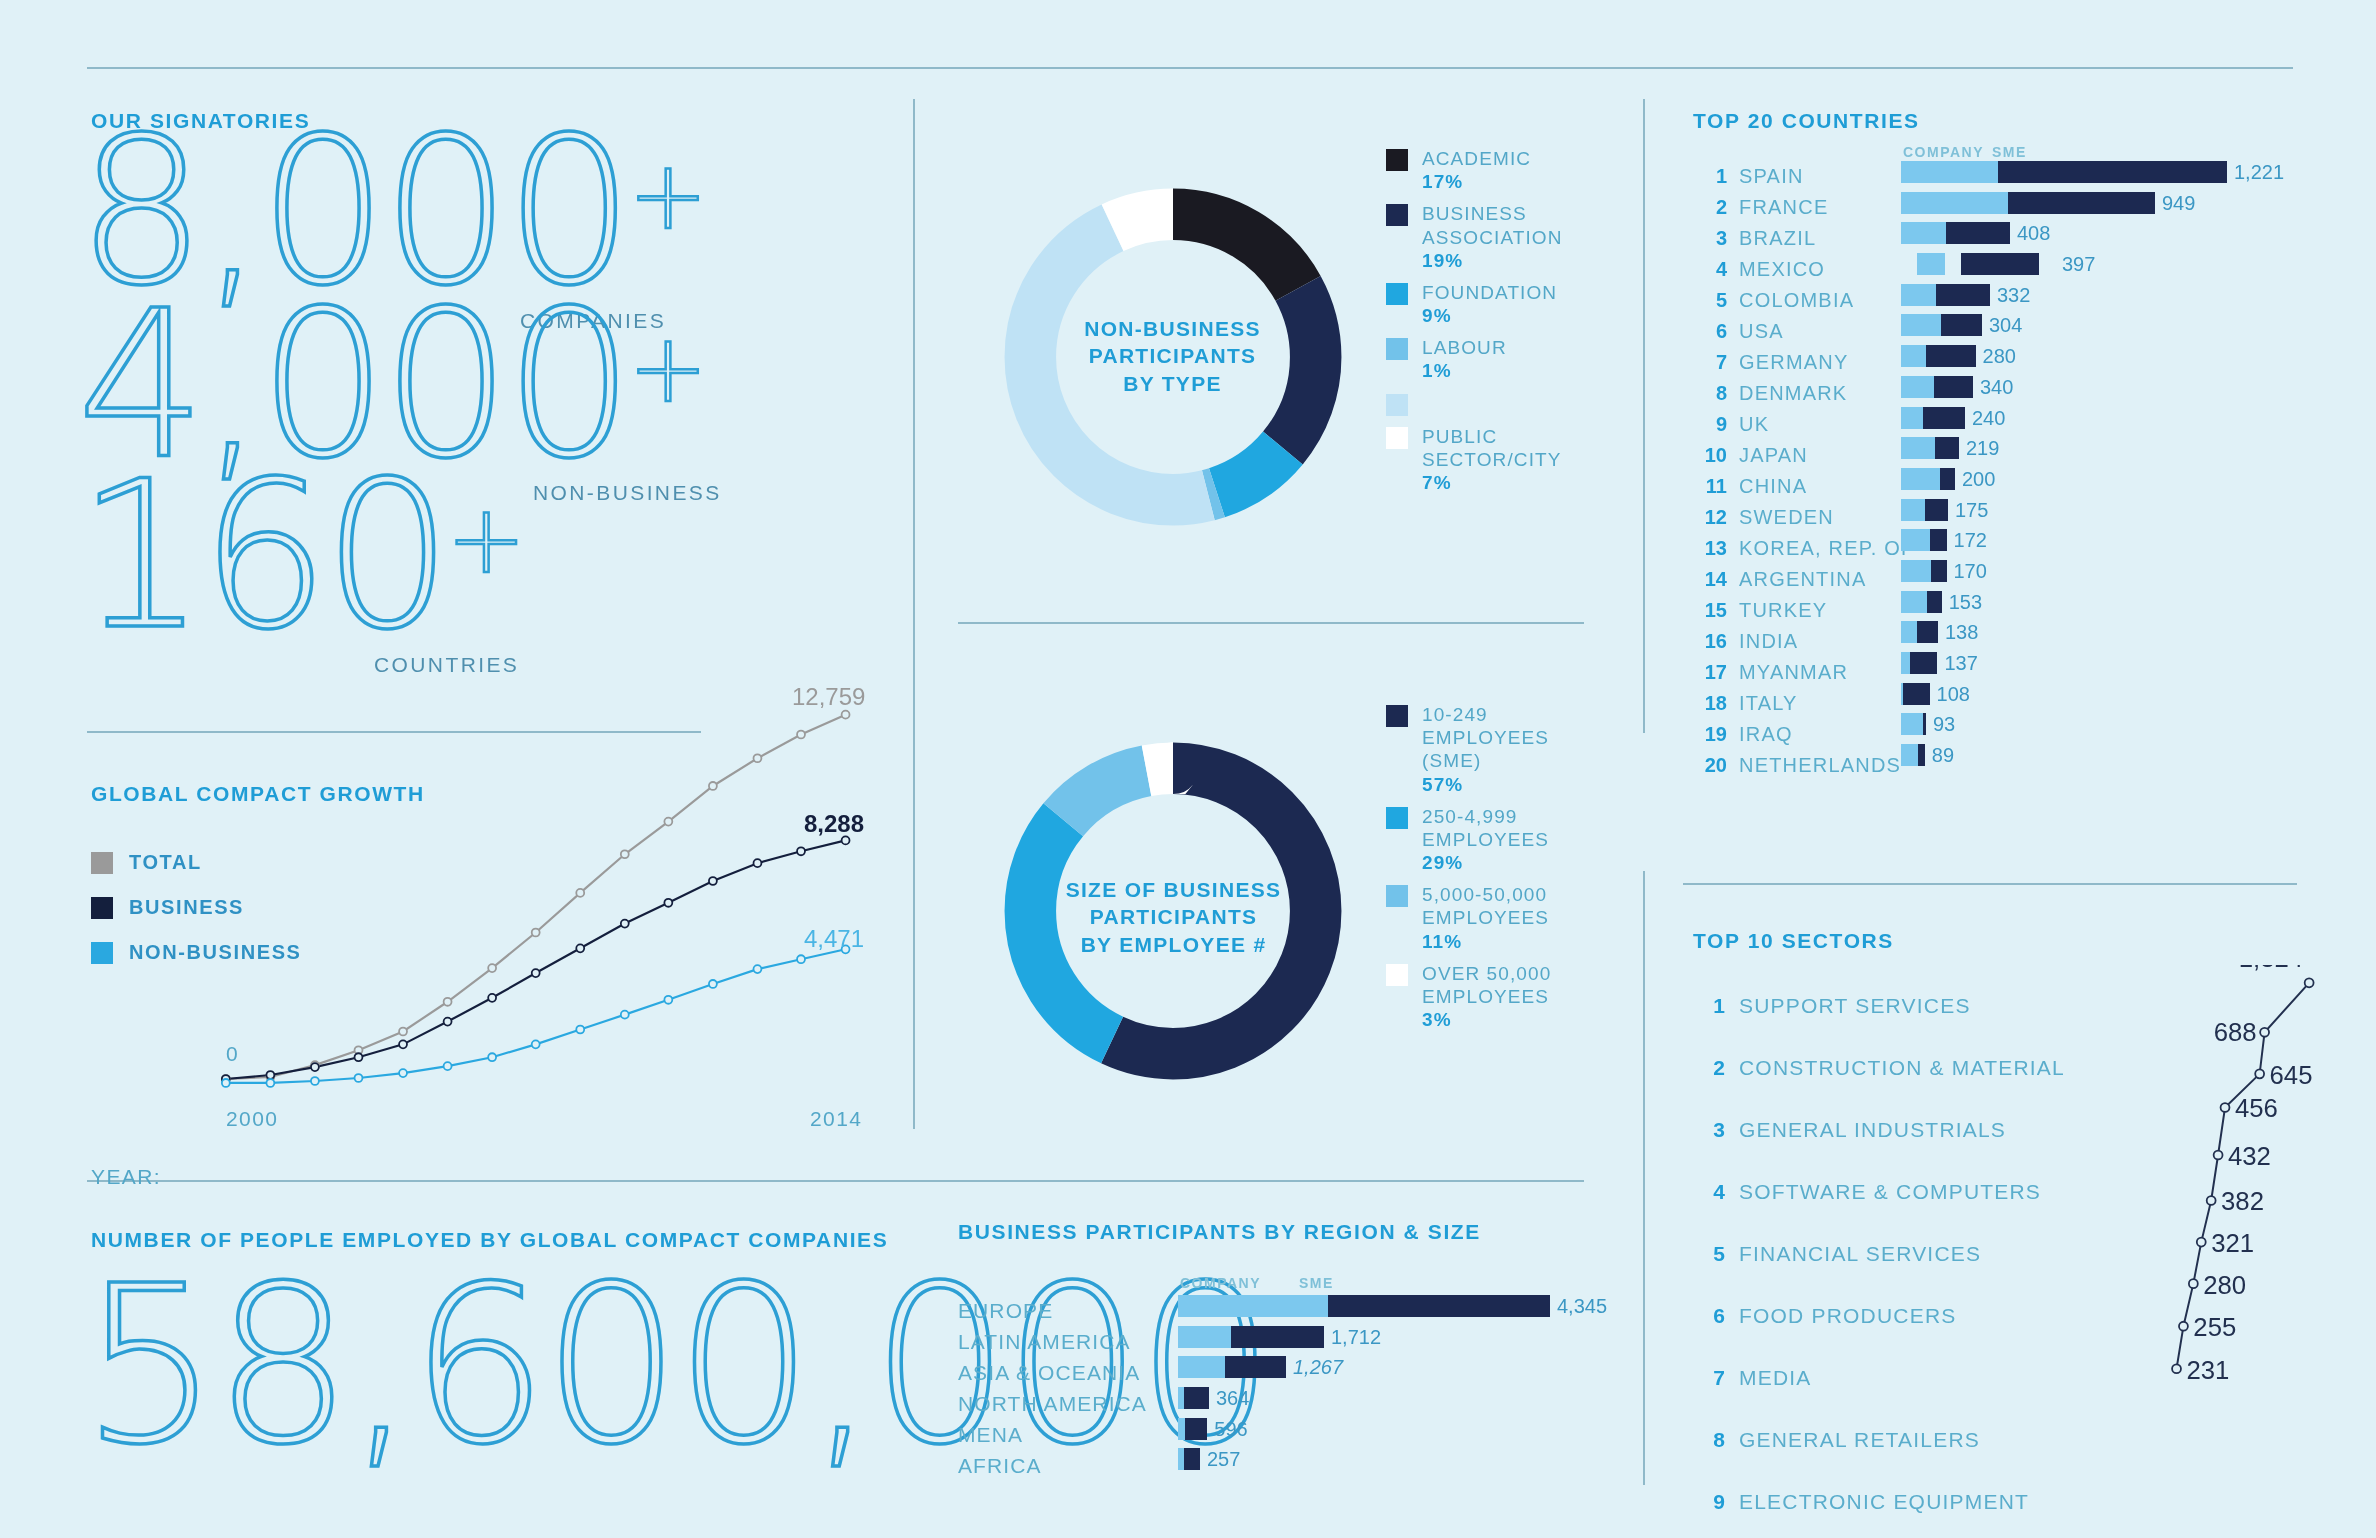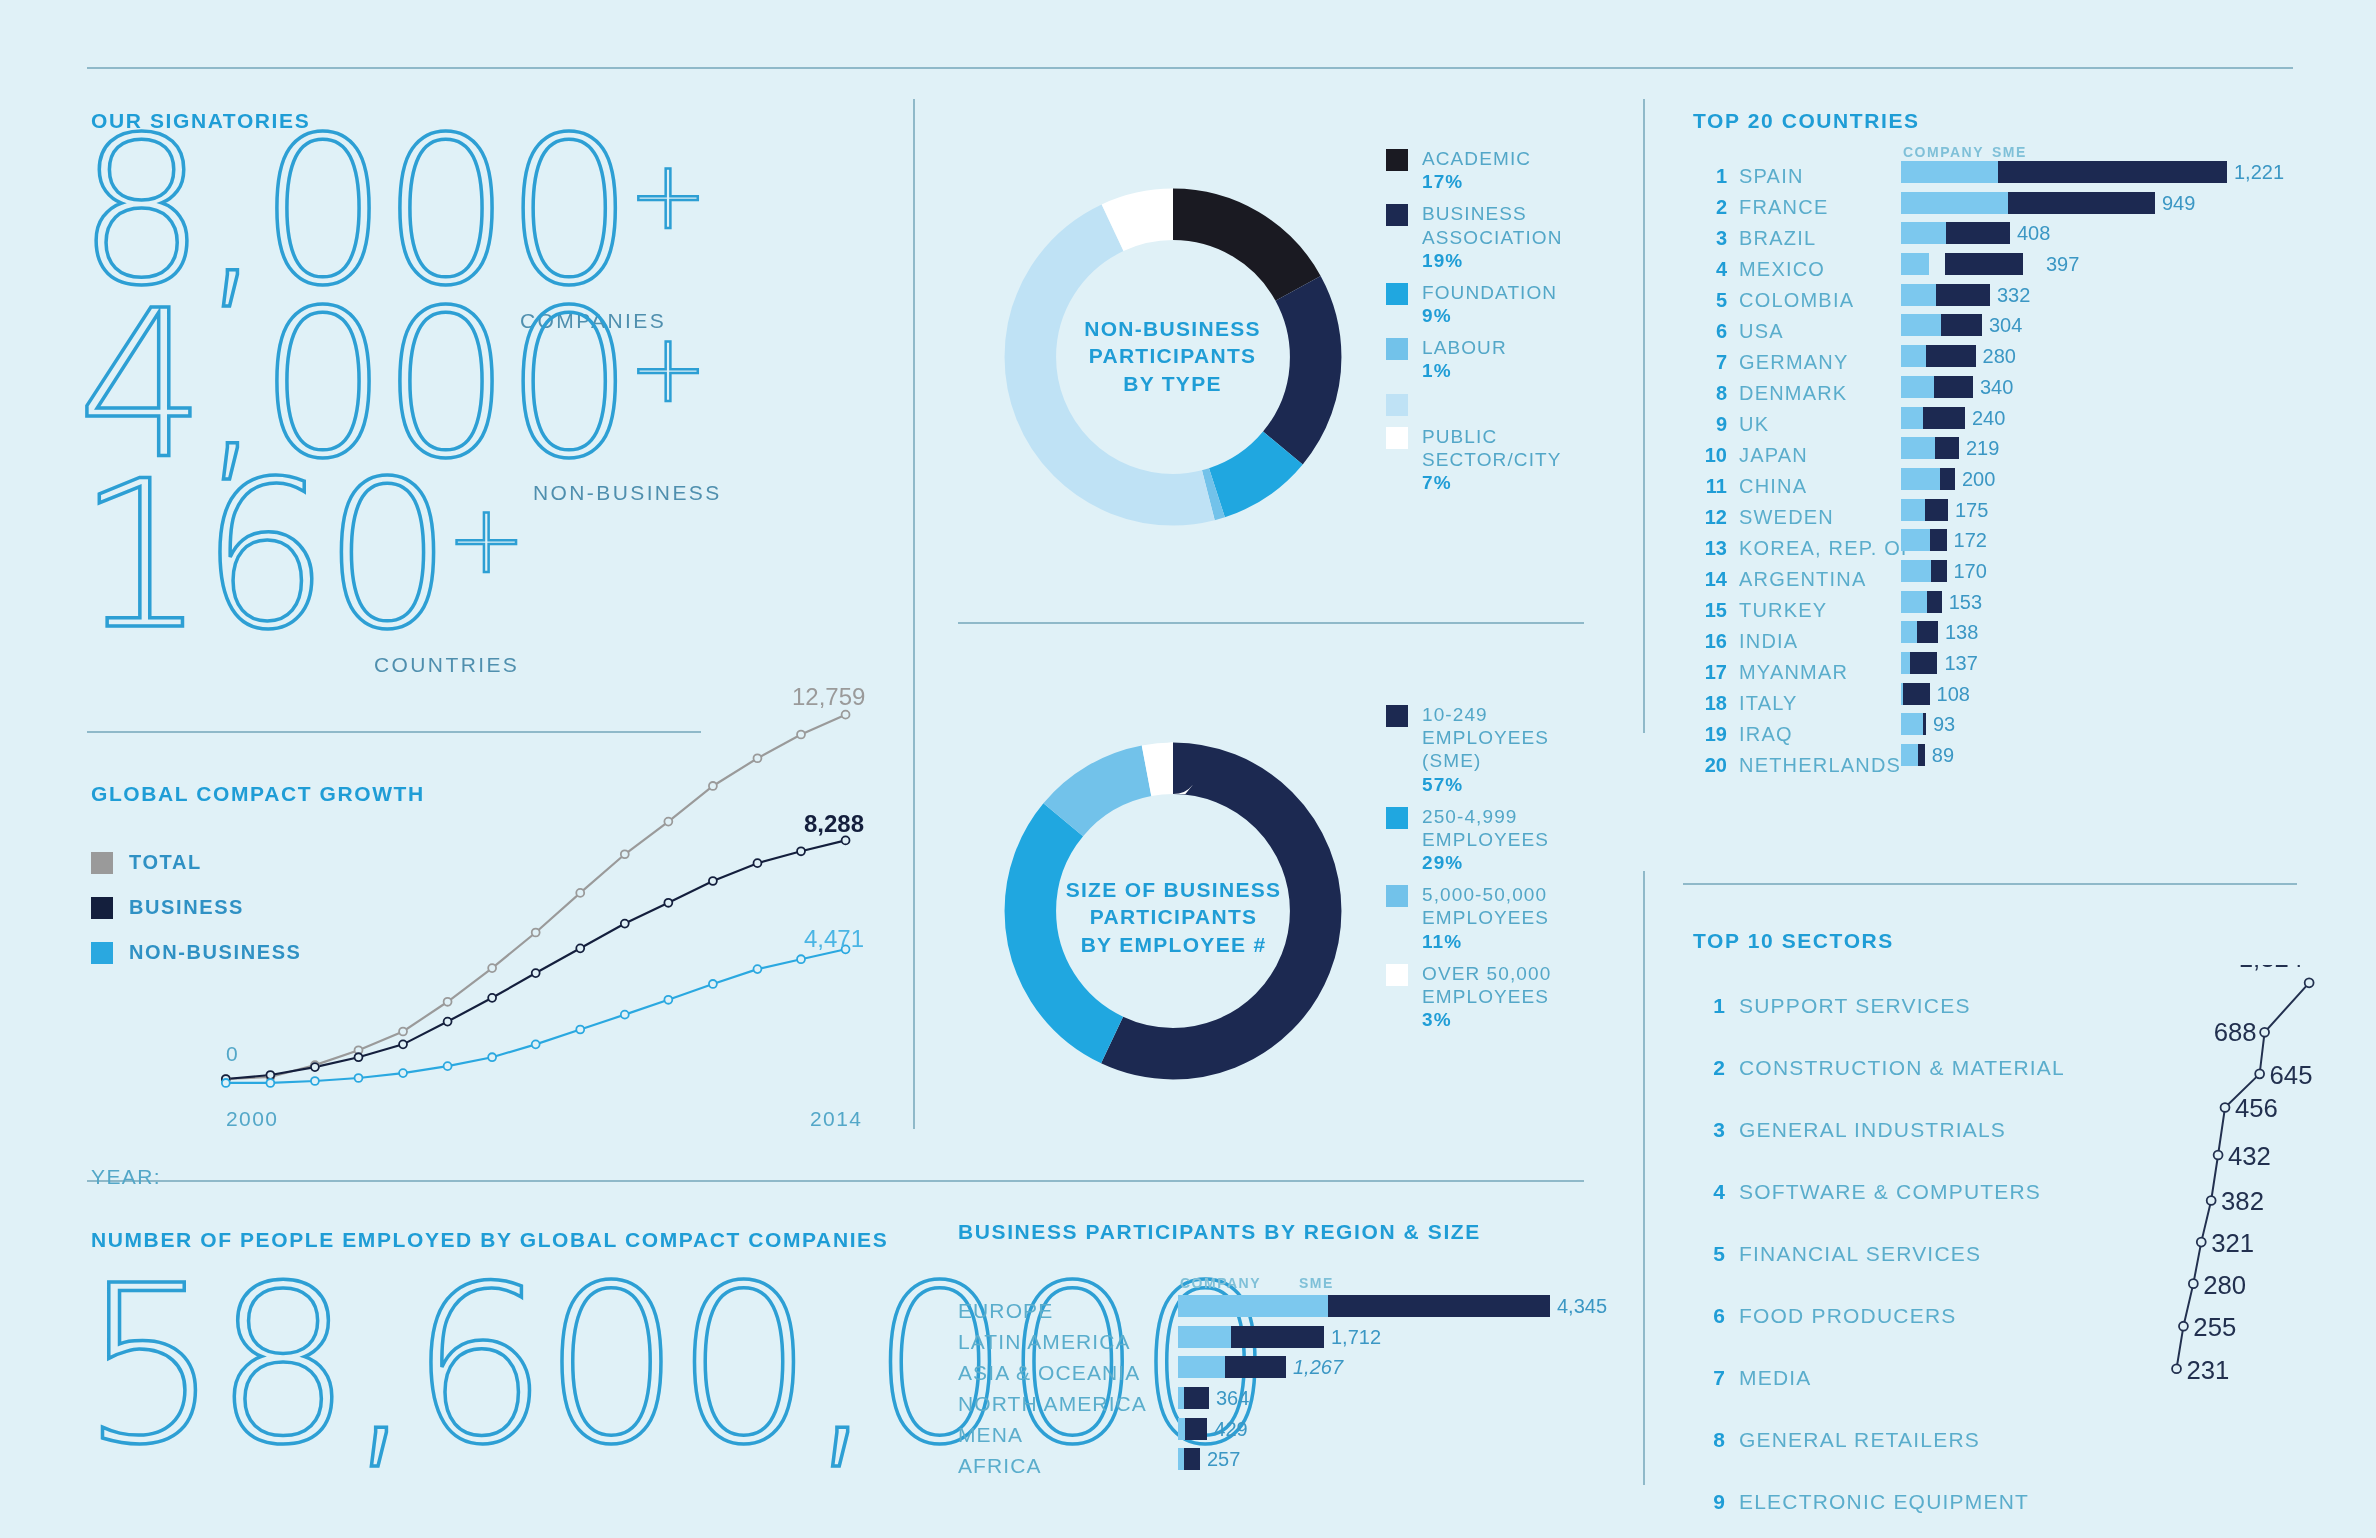--- a/index.html
+++ b/index.html
@@ -376,21 +376,21 @@
       <div class="bar-wrap" style="top: 31px; left: 0px;">
         <div class="bar-a" style="width: 107px;"></div>
         <div class="bar-b" style="width: 147px;"></div>
         <span class="bar-val">949</span>
       </div>
       <div class="bar-wrap" style="top: 61px; left: 0px;">
         <div class="bar-a" style="width: 45px;"></div>
         <div class="bar-b" style="width: 64px;"></div>
         <span class="bar-val">408</span>
       </div>
-      <div class="bar-wrap" style="top: 92px; left: 0px; gap: 16px;">
+      <div class="bar-wrap" style="top: 92px; left: 16px; gap: 16px;">
         <div class="bar-a" style="width: 28px;"></div>
         <div class="bar-b" style="width: 78px;"></div>
         <span class="bar-val">397</span>
       </div>
       <div class="bar-wrap" style="top: 123px; left: 0px;">
         <div class="bar-a" style="width: 35px;"></div>
         <div class="bar-b" style="width: 54px;"></div>
         <span class="bar-val">332</span>
       </div>
       <div class="bar-wrap" style="top: 153px; left: 0px;">
@@ -579,21 +579,21 @@
         <span class="bar-val">1,267</span>
       </div>
       <div class="bar-wrap" style="top: 92px; left: 0px;">
         <div class="bar-a" style="width: 6px;"></div>
         <div class="bar-b" style="width: 25px;"></div>
         <span class="bar-val">364</span>
       </div>
       <div class="bar-wrap" style="top: 123px; left: 0px;">
         <div class="bar-a" style="width: 7.3px;"></div>
         <div class="bar-b" style="width: 22px;"></div>
-        <span class="bar-val">429</span>
+        <span class="bar-val">596</span>
       </div>
       <div class="bar-wrap" style="top: 153px; left: 0px;">
         <div class="bar-a" style="width: 5.6px;"></div>
         <div class="bar-b" style="width: 16.4px;"></div>
         <span class="bar-val">257</span>
       </div>
     </div>
 
 </div>
 

